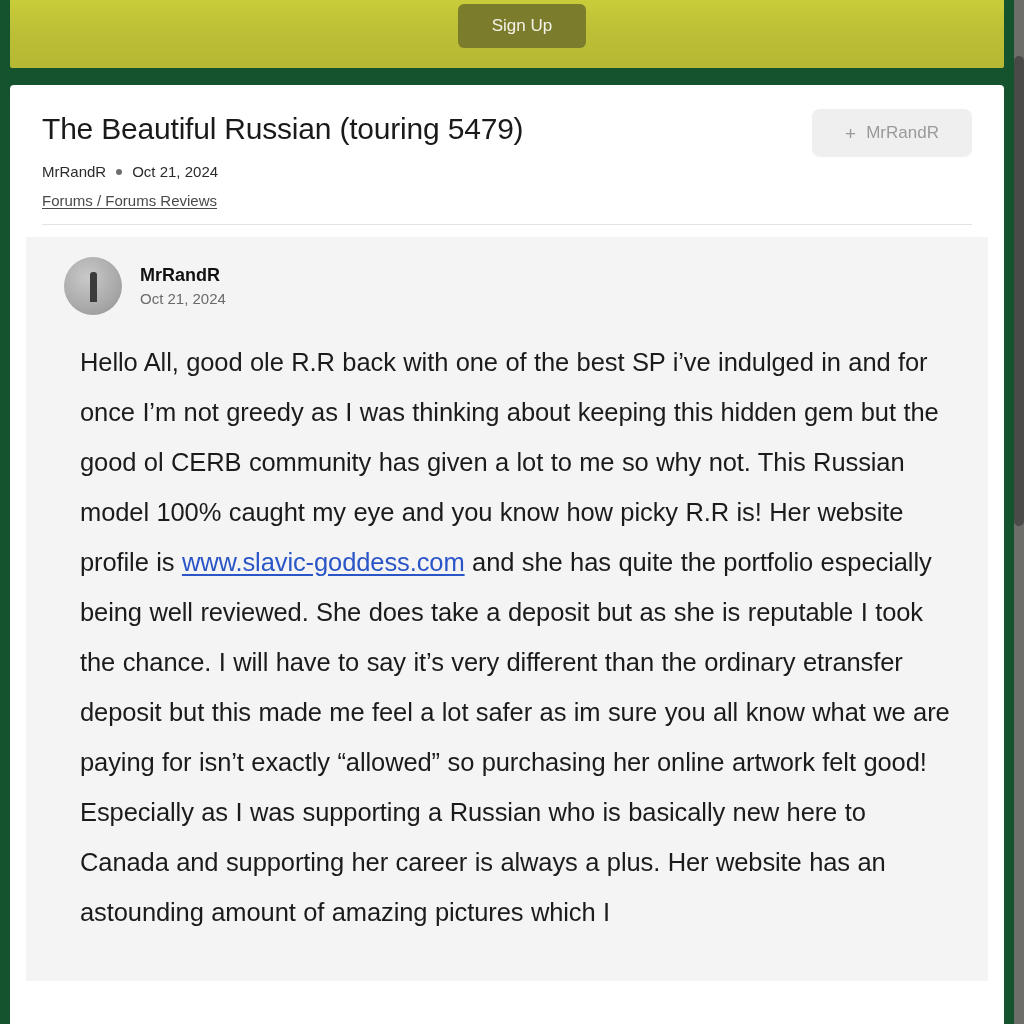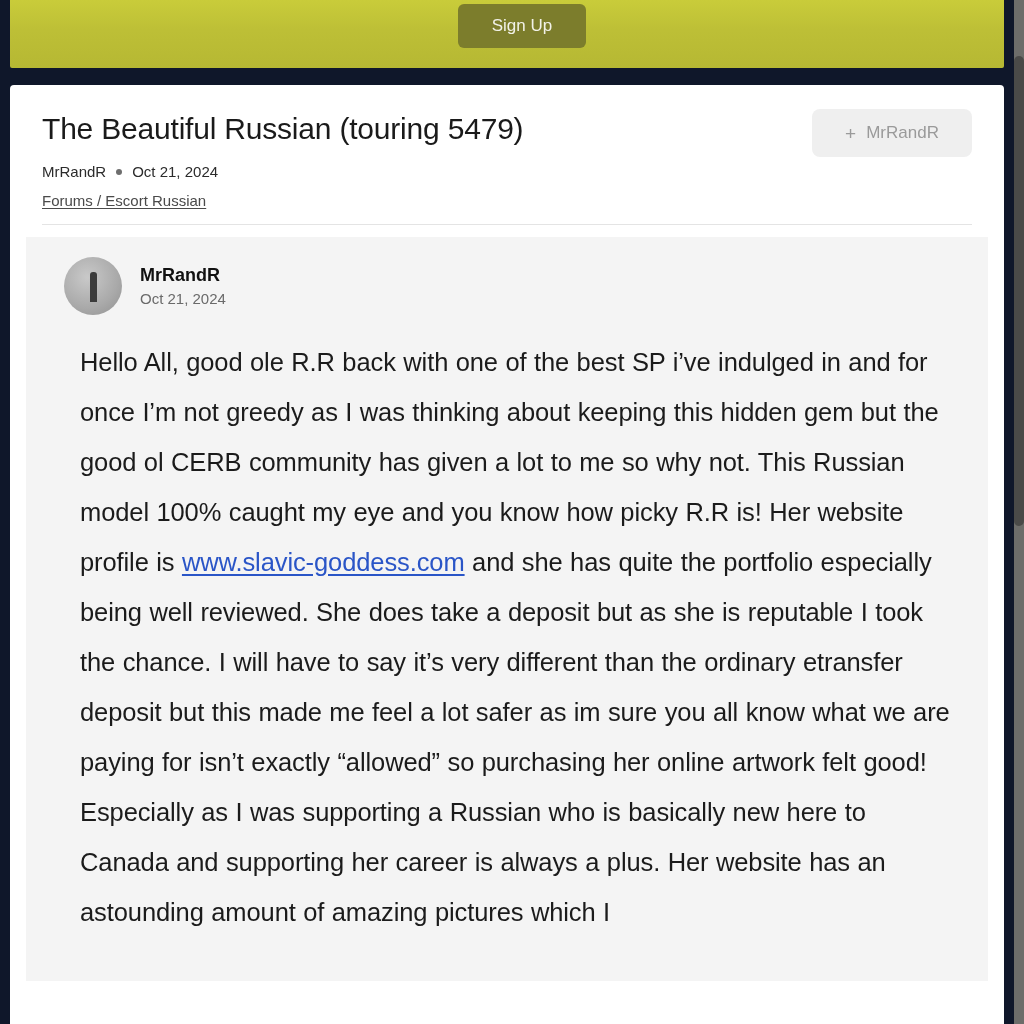--- a/index.html
+++ b/index.html
@@ -6,21 +6,21 @@
     margin: 0;
     padding: 0;
     background: #9a9a96;
     font-family: "Liberation Sans", sans-serif;
   }
   #root {
     position: relative;
     width: 1024px;
     height: 1024px;
     overflow: hidden;
-    background: #0f172a;
+    background: #14532d;
   }
   
   .top-banner {
     position: absolute;
     left: 10px;
     top: 0;
     width: 994px;
     height: 68px;
     background: linear-gradient(180deg, #c9cc3a 0%, #bdbf36 45%, #b6b833 100%);
     border-radius: 0 0 2px 2px;
@@ -209,21 +209,21 @@
     <div class="post-header">
       <h1 class="post-title">The Beautiful Russian (touring 5479)</h1>
 
       <div class="post-meta">
         <span>MrRandR</span>
         <span class="meta-dot"></span>
         <span>Oct 21, 2024</span>
       </div>
 
       <div>
-        <span class="breadcrumb">Forums / Escort Russian</span>
+        <span class="breadcrumb">Forums / Forums Reviews</span>
       </div>
 
       <button class="comment-btn">
         <span class="plus-icon">+</span>
         <span>MrRandR</span>
       </button>
     </div>
 
     <div class="divider"></div>
 

